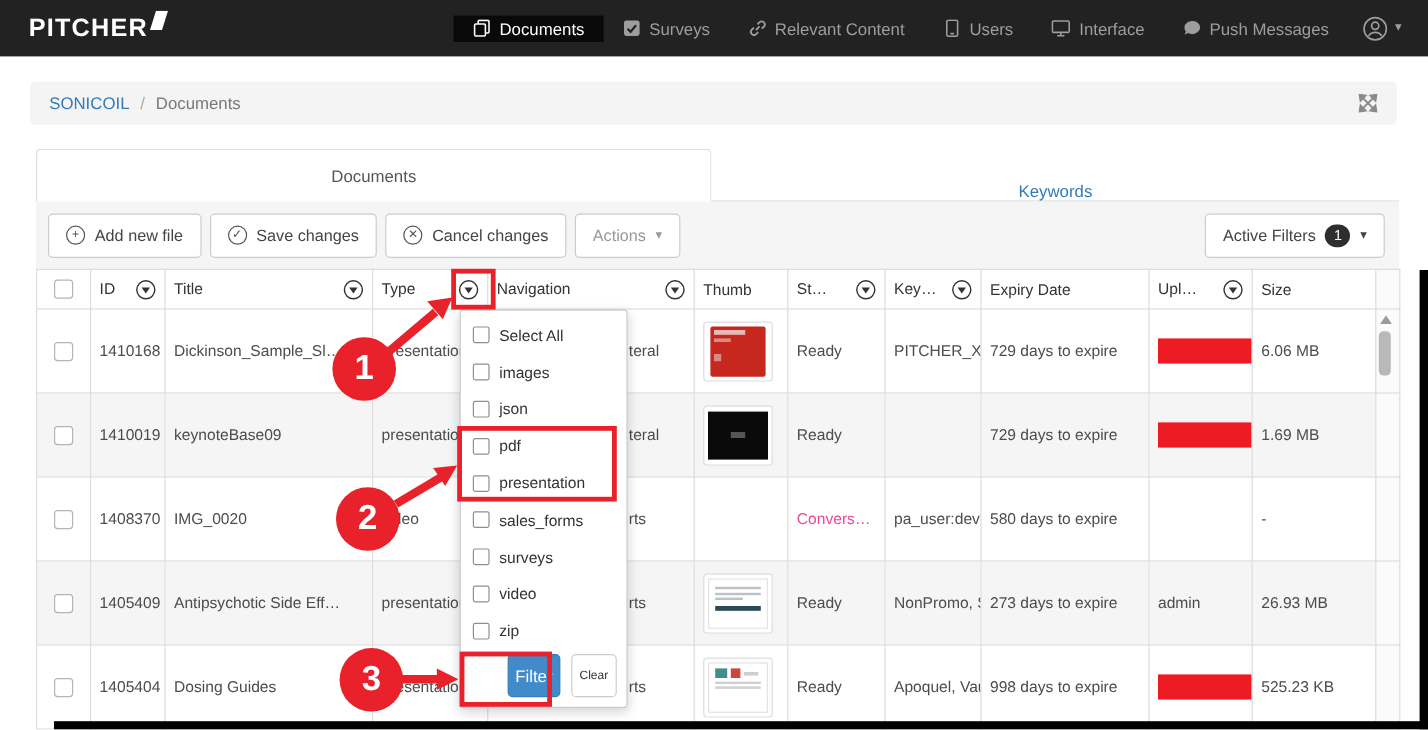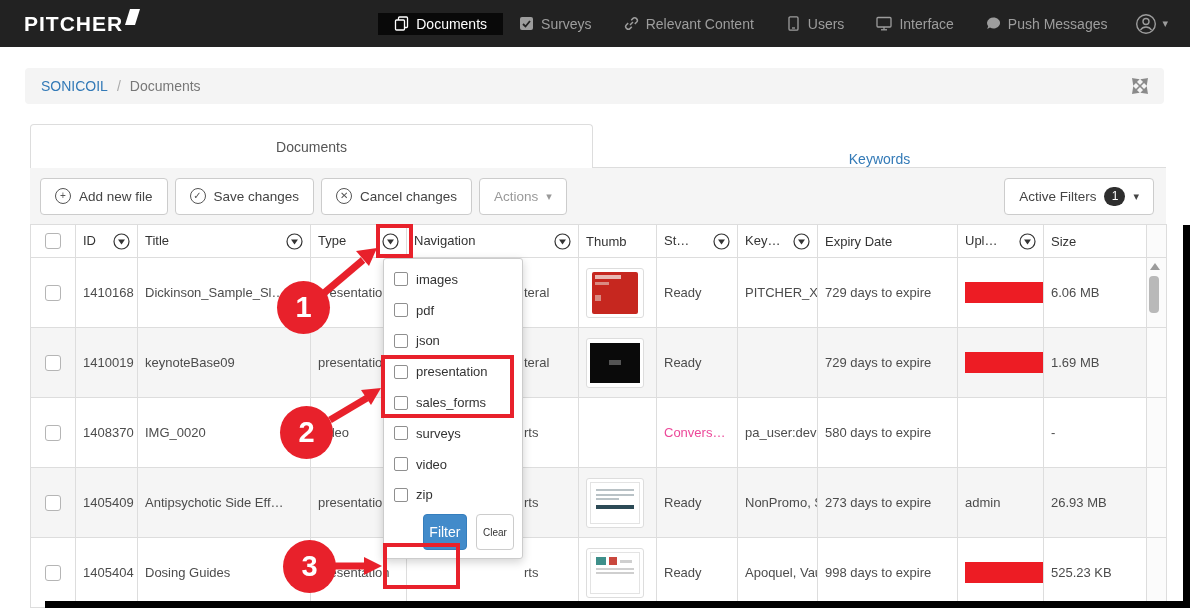--- a/index.html
+++ b/index.html
@@ -479,29 +479,33 @@
 </table>
 
 <div class="scroll-up"></div>
 <div class="scroll-thumb"></div>
 <div class="edge-right"></div>
 <div class="edge-bottom"></div>
 
 <div class="dropdown">
   <div class="dd-item">
     <span class="dd-check"></span>
+    <span>Select All</span>
+  </div>
+  <div class="dd-item">
+    <span class="dd-check"></span>
     <span>images</span>
   </div>
   <div class="dd-item">
     <span class="dd-check"></span>
+    <span>json</span>
+  </div>
+  <div class="dd-item">
+    <span class="dd-check"></span>
     <span>pdf</span>
-  </div>
-  <div class="dd-item">
-    <span class="dd-check"></span>
-    <span>json</span>
   </div>
   <div class="dd-item">
     <span class="dd-check"></span>
     <span>presentation</span>
   </div>
   <div class="dd-item">
     <span class="dd-check"></span>
     <span>sales_forms</span>
   </div>
   <div class="dd-item">

